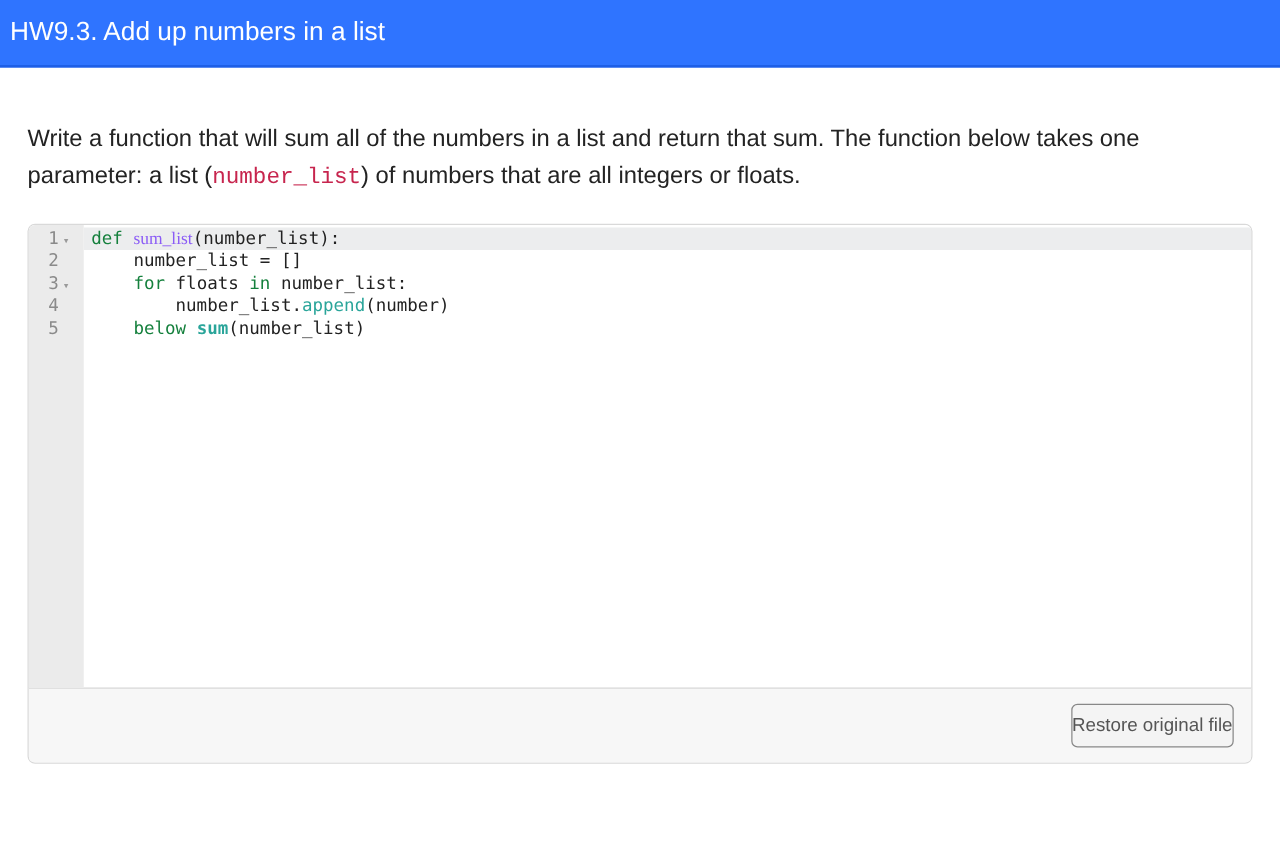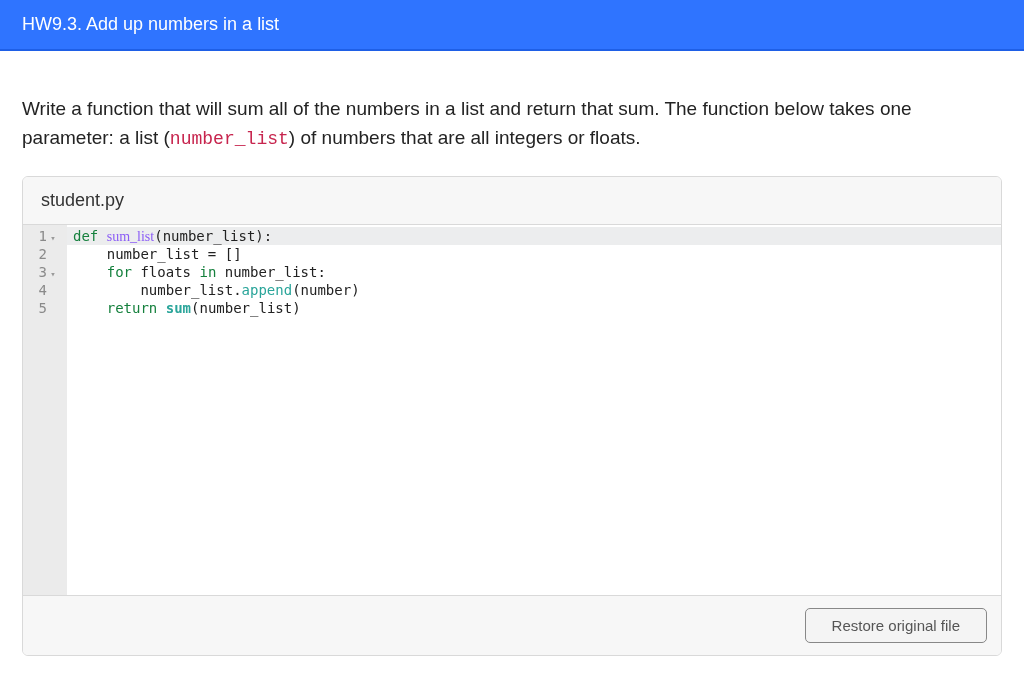--- a/index.html
+++ b/index.html
@@ -6,22 +6,22 @@
   html, body { margin: 0; padding: 0; }
   body {
     font-family: -apple-system, BlinkMacSystemFont, "Segoe UI", Helvetica, Arial, sans-serif;
     color: #222;
     background: #fff;
     width: 1024px;
   }
   .header {
     background: #2f74ff;
     color: #fff;
-    padding: 14px 22px;
-    font-size: 18px;
+    padding: 14px 8px;
+    font-size: 21px;
     font-weight: 500;
     border-bottom: 2px solid #1e5fe6;
   }
   .content {
     padding: 24px 22px 22px 22px;
   }
   .prompt {
     font-size: 19px;
     line-height: 1.55;
     color: #232323;
@@ -97,54 +97,51 @@
     border-top: 1px solid #d9d9d9;
     padding: 12px 14px;
     display: flex;
     justify-content: flex-end;
   }
   .btn-restore {
     border: 1px solid #888;
     background: #f4f4f4;
     color: #555;
     border-radius: 5px;
-    padding: 8px 26px;
+    padding: 8px 0;
     font-size: 15px;
     cursor: pointer;
   }
 </style>
 </head>
 <body>
 
 <div class="header">
   <span>HW9.3. Add up numbers in a list</span>
 </div>
 
 <div class="content">
   <p class="prompt">
     <span>Write a function that will sum all of the numbers in a list and return that sum. The function below takes one parameter: a list (</span><code class="param">number_list</code><span>) of numbers that are all integers or floats.</span>
   </p>
 
   <div class="editor-card">
-    <div class="editor-titlebar">
-      <span>student.py</span>
-    </div>
     <div class="editor-body">
       <div class="gutter" id="gutter">
           <div class="gline"><span>1</span><span class="fold-marker">▾</span></div>
           <div class="gline"><span>2</span><span class="fold-marker"></span></div>
           <div class="gline"><span>3</span><span class="fold-marker">▾</span></div>
           <div class="gline"><span>4</span><span class="fold-marker"></span></div>
           <div class="gline"><span>5</span><span class="fold-marker"></span></div>
         </div>
       <div class="code-area" id="code-area">
           <div class="cline active"><span class="tok-kw">def</span><span> </span><span class="tok-fn">sum_list</span><span>(number_list):</span></div>
           <div class="cline"><span>    number_list = []</span></div>
           <div class="cline"><span>    </span><span class="tok-kw">for</span><span> floats </span><span class="tok-kw">in</span><span> number_list:</span></div>
           <div class="cline"><span>        number_list.</span><span class="tok-call">append</span><span>(number)</span></div>
-          <div class="cline"><span>    </span><span class="tok-kw">return</span><span> </span><span class="tok-bi">sum</span><span>(number_list)</span></div>
+          <div class="cline"><span>    </span><span class="tok-kw">below</span><span> </span><span class="tok-bi">sum</span><span>(number_list)</span></div>
         </div>
     </div>
     <div class="editor-footer">
       <button class="btn-restore">Restore original file</button>
     </div>
   </div>
 </div>
 
 </body></html>

